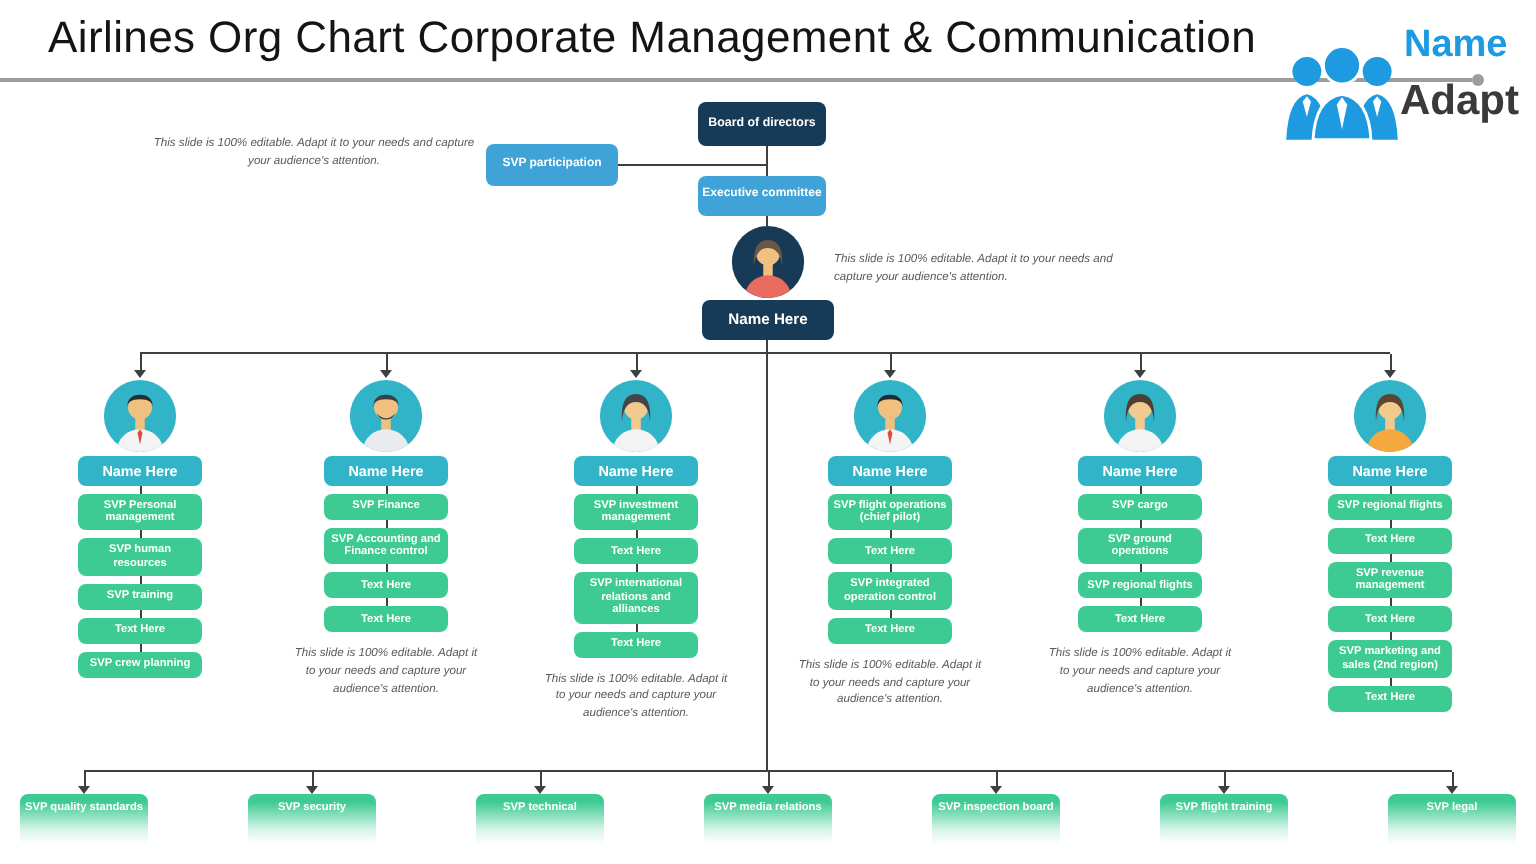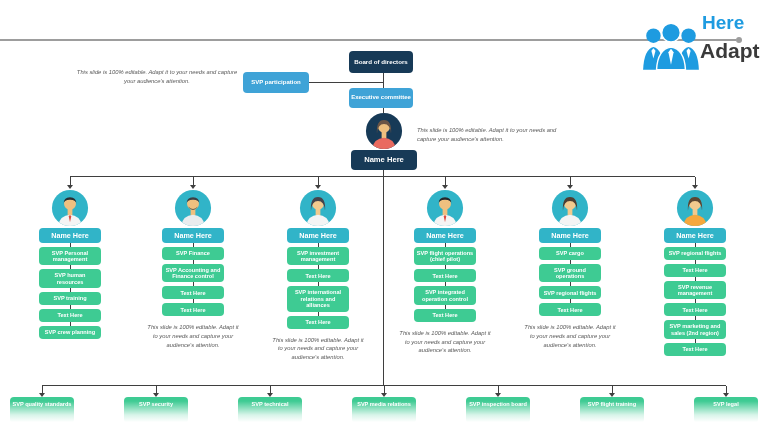--- a/index.html
+++ b/index.html
@@ -42,40 +42,41 @@
     background:#3ecb93;color:#fff;font-weight:bold;font-size:5.6px;line-height:1.25;
     display:flex;align-items:flex-start;justify-content:center;text-align:center;padding:4px 2px;}
   .fade{position:absolute;left:0;top:401px;width:768px;height:31px;z-index:20;pointer-events:none;
     background:linear-gradient(180deg,rgba(255,255,255,0) 0%,rgba(255,255,255,.8) 45%,#ffffff 68%);}
 </style>
 </head>
 <body>
 
 <div id="slide">
 
+  <div class="title">Airlines Org Chart  Corporate Management &amp; Communication</div>
   <div class="divider"></div>
   <div class="divider-dot"></div>
 
   <div class="logo">
     <svg class="logo-people" width="62" height="52" viewBox="0 0 60 50">
       <g fill="#1e9be0">
         <circle cx="13" cy="17" r="7"></circle>
         <path d="M3,50 Q4,30 13,28 Q22,30 23,50 Z"></path>
         <circle cx="47" cy="17" r="7"></circle>
         <path d="M37,50 Q38,30 47,28 Q56,30 57,50 Z"></path>
       </g>
       <g fill="#1e9be0" stroke="#ffffff" stroke-width="1.4">
         <circle cx="30" cy="14" r="9"></circle>
         <path d="M16,50 Q17,30 30,28 Q43,30 44,50 Z"></path>
       </g>
       <polygon points="13,29 11,31.5 13,39 15,31.5" fill="#ffffff"></polygon>
       <polygon points="47,29 45,31.5 47,39 49,31.5" fill="#ffffff"></polygon>
       <polygon points="30,29.5 27.5,33 30,45 32.5,33" fill="#ffffff"></polygon>
     </svg>
-    <span class="logo-slide">Here</span>
+    <span class="logo-slide">Name</span>
     <span class="logo-team">Adapt</span>
   </div>
 
   <div class="note" style="left:72px;top:68px;width:170px;">This slide is 100% editable. Adapt it to your needs and capture your audience's attention.</div>
   <div class="note" style="left:417px;top:126px;width:158px;text-align:left;">This slide is 100% editable. Adapt it to your needs and capture your audience's attention.</div>
 
   <div class="line" style="left:383px;top:72px;width:1px;height:16px;"></div>
   <div class="line" style="left:309px;top:82px;width:75px;height:1px;"></div>
   <div class="line" style="left:383px;top:107px;width:1px;height:6px;"></div>
   <div class="line" style="left:383px;top:170px;width:1px;height:215px;"></div>

